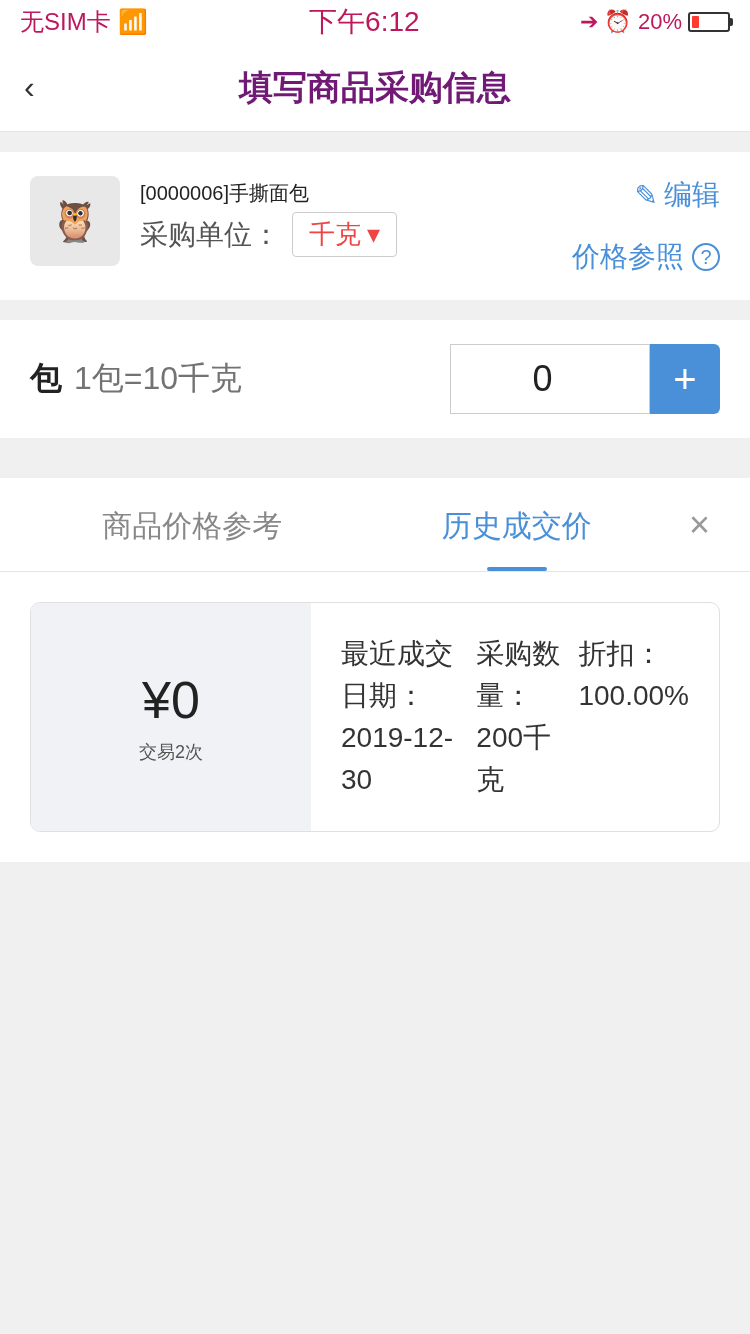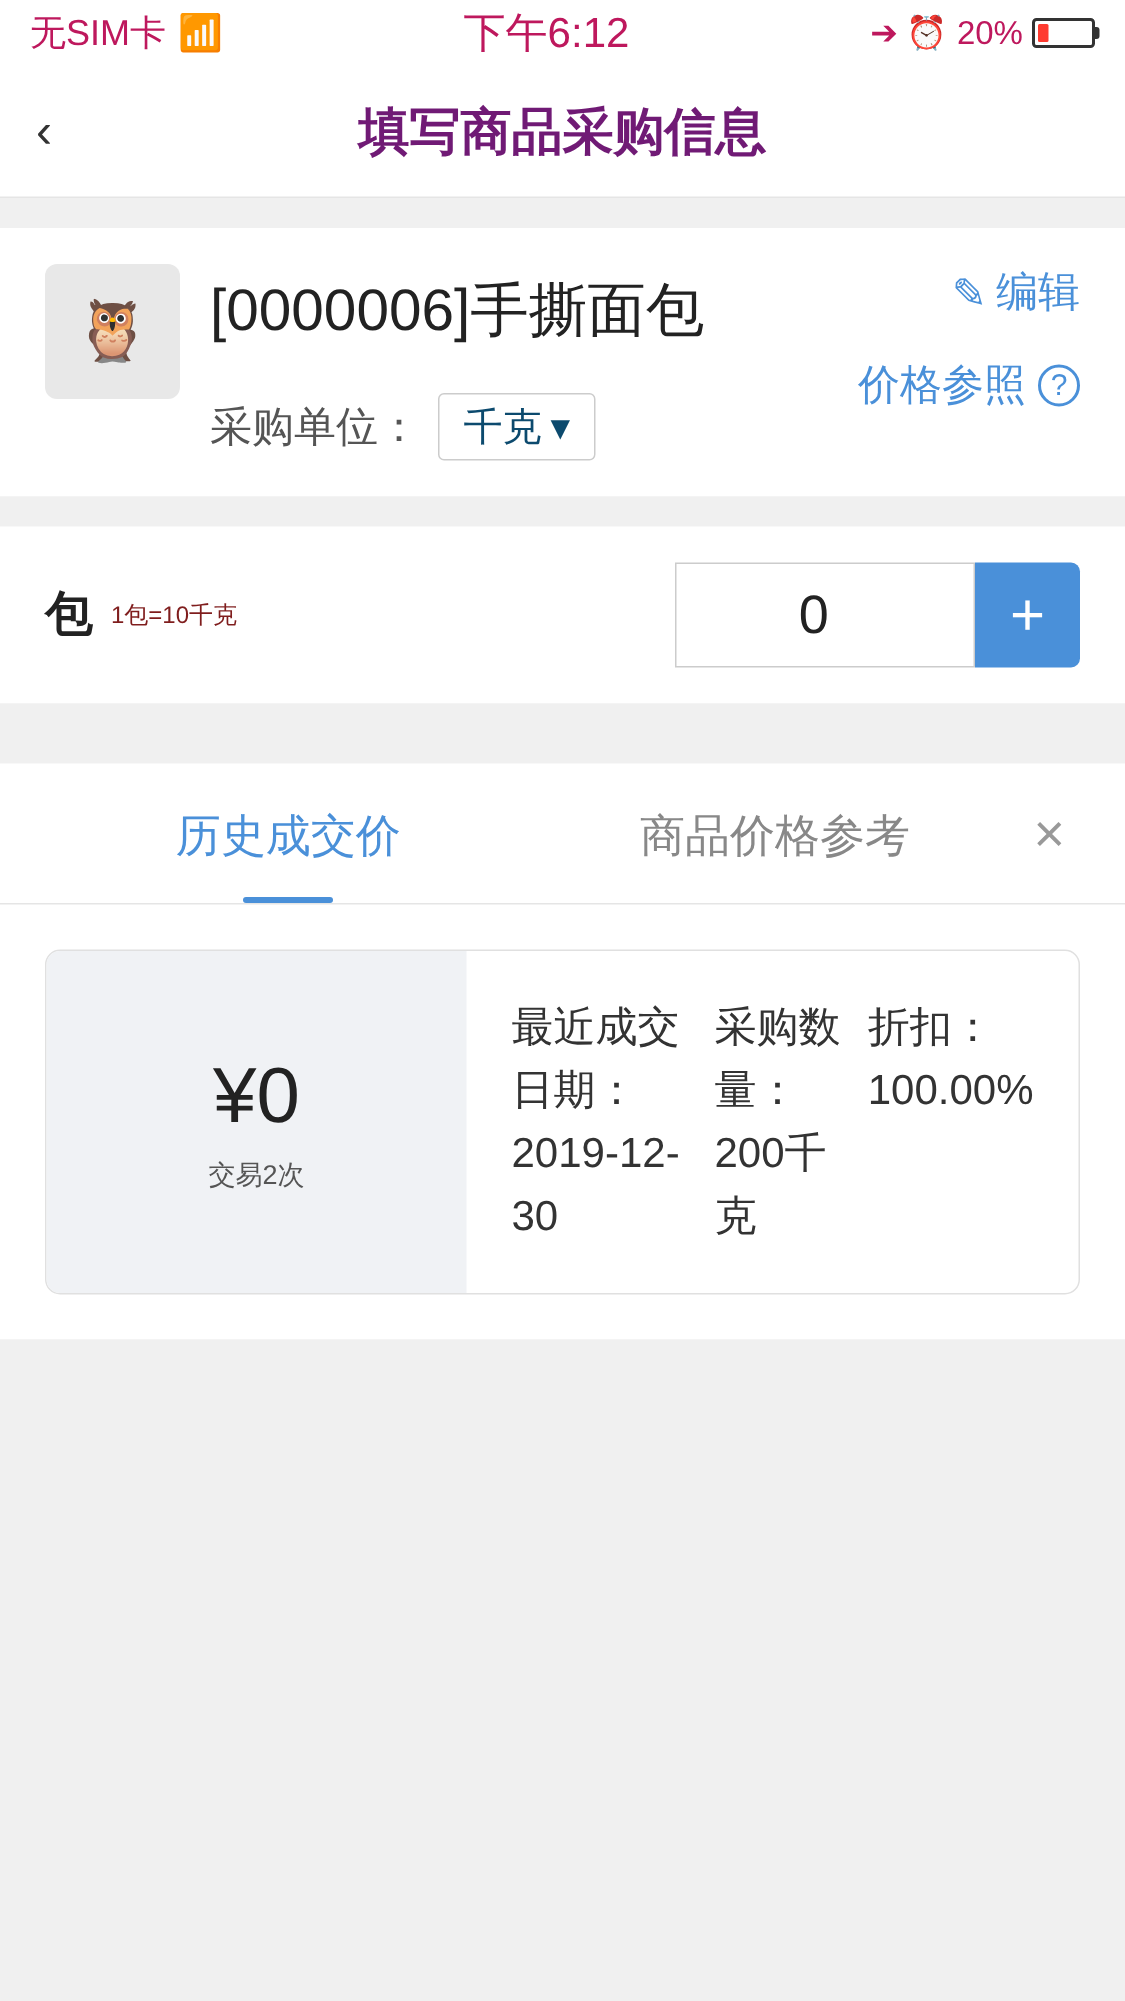--- a/index.html
+++ b/index.html
@@ -106,39 +106,39 @@
       color: #999;
       line-height: 1;
     }
     .product-info {
       display: flex;
       flex-direction: column;
       justify-content: flex-start;
       padding-top: 4px;
     }
     .product-name {
-      font-size: 39px;
+      font-size: 20px;
       color: #222;
       font-weight: 500;
-      margin-bottom: 28px;
+      margin-bottom: 5px;
     }
     .product-unit-row {
       display: flex;
       align-items: center;
       gap: 12px;
       font-size: 28px;
       color: #555;
     }
     .unit-label { color: #555; }
     .unit-select {
       border: 1px solid #ccc;
       border-radius: 4px;
       padding: 4px 16px;
       font-size: 26px;
-      color: #0c4a6e;
+      color: #ef4444;
       background: #fff;
       display: flex;
       align-items: center;
       gap: 6px;
     }
     .edit-btn {
       color: #4a90d9;
       font-size: 28px;
       display: flex;
       align-items: center;
@@ -185,22 +185,22 @@
       gap: 12px;
       font-size: 28px;
       color: #555;
     }
     .unit-name {
       font-size: 32px;
       font-weight: 600;
       color: #222;
     }
     .conversion-text {
-      font-size: 16px;
-      color: #7f1d1d;
+      font-size: 32px;
+      color: #737373;
     }
     .quantity-control {
       display: flex;
       align-items: center;
       gap: 0;
     }
     .qty-input {
       width: 200px;
       height: 70px;
       border: 1px solid #ccc;
@@ -380,25 +380,25 @@
   <div class="quantity-control">
     <input class="qty-input" type="number" value="0" style="">
     <button class="qty-plus">+</button>
   </div>
 </div>
 
 <div class="divider-gray"></div>
 
 <div class="tabs-panel">
   <div class="tabs-header">
+    <div class="tab-item">
+      <span>商品价格参考</span>
+    </div>
     <div class="tab-item active">
       <span>历史成交价</span>
-    </div>
-    <div class="tab-item">
-      <span>商品价格参考</span>
     </div>
     <div class="tab-close">×</div>
   </div>
 
   <div class="history-content">
     <div class="price-card">
       <div class="price-left-panel">
         <div class="price-amount">¥0</div>
         <div class="price-count">交易2次</div>
       </div>

